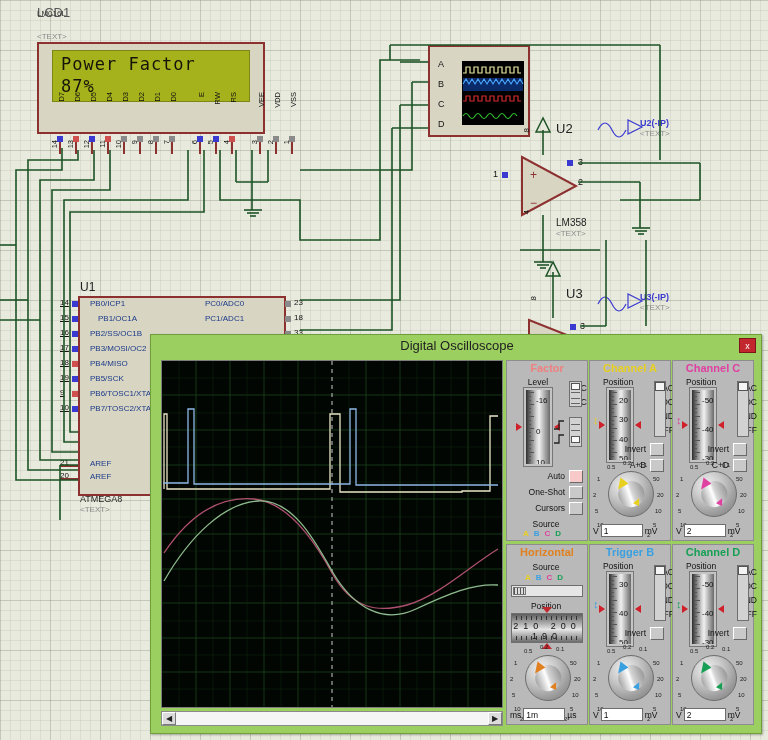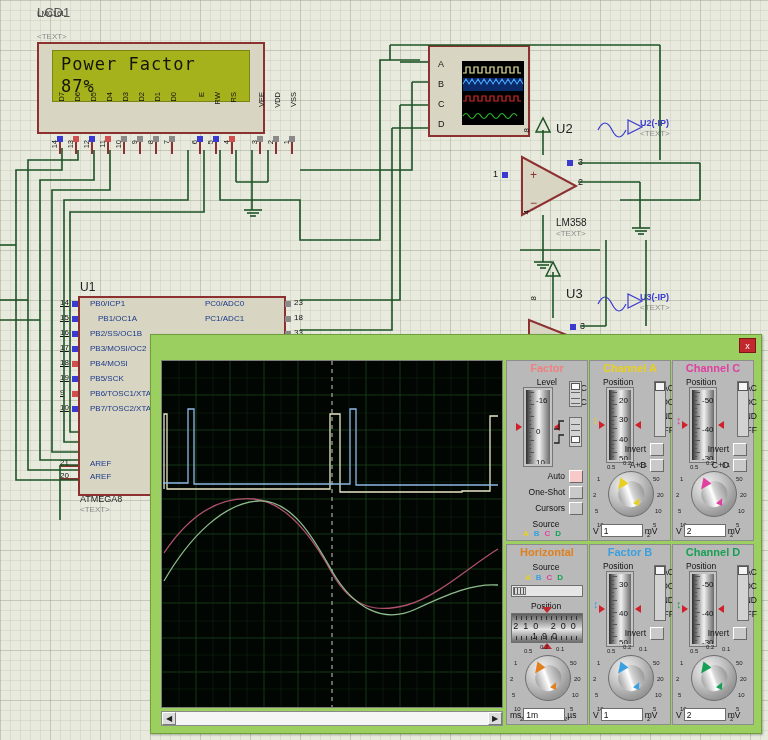--- a/index.html
+++ b/index.html
@@ -283,21 +283,21 @@
       <div class="pad blue" style="left: 72px; top: 316px;"></div>
       <div class="pinlabel" style="left: 98px; top: 314px;">PB1/OC1A</div>
       <div class="lbl" style="left: 60px; top: 329px; font-size: 8px; text-decoration: underline;">16</div>
       <div class="pad blue" style="left: 72px; top: 331px;"></div>
       <div class="pinlabel" style="left: 90px; top: 329px;">PB2/SS/OC1B</div>
       <div class="lbl" style="left: 60px; top: 344px; font-size: 8px; text-decoration: underline;">17</div>
       <div class="pad blue" style="left: 72px; top: 346px;"></div>
       <div class="pinlabel" style="left: 90px; top: 344px;">PB3/MOSI/OC2</div>
       <div class="lbl" style="left: 60px; top: 359px; font-size: 8px; text-decoration: underline;">18</div>
       <div class="pad red" style="left: 72px; top: 361px;"></div>
-      <div class="pinlabel" style="left: 90px; top: 359px;">PB4/MOSI</div>
+      <div class="pinlabel" style="left: 90px; top: 359px;">PB4/MISO</div>
       <div class="lbl" style="left: 60px; top: 374px; font-size: 8px; text-decoration: underline;">19</div>
       <div class="pad blue" style="left: 72px; top: 376px;"></div>
       <div class="pinlabel" style="left: 90px; top: 374px;">PB5/SCK</div>
       <div class="lbl" style="left: 60px; top: 389px; font-size: 8px; text-decoration: underline;">9</div>
       <div class="pad red" style="left: 72px; top: 391px;"></div>
       <div class="pinlabel" style="left: 90px; top: 389px;">PB6/TOSC1/XTA</div>
       <div class="lbl" style="left: 60px; top: 404px; font-size: 8px; text-decoration: underline;">10</div>
       <div class="pad blue" style="left: 72px; top: 406px;"></div>
       <div class="pinlabel" style="left: 90px; top: 404px;">PB7/TOSC2/XTA</div>
     </div>
@@ -412,20 +412,21 @@
 
     <g stroke="#1d5426" stroke-width="1.5" fill="none">
       <polygon points="543,118 536,132 550,132"></polygon>
       <polygon points="553,262 546,276 560,276"></polygon>
     </g>
   </svg>
 
 </div>
 
 <div id="scope">
+  <div id="scope-title">Digital Oscilloscope</div>
   <div id="scope-close">x</div>
 
   <div id="screen-wrap">
     <div id="screen">
       <svg width="340" height="346" viewBox="0 0 340 346">
         <rect width="340" height="346" fill="#020602"></rect>
         <g stroke="#1e4a1e" stroke-width="0.7">
           <line x1="34" y1="0" x2="34" y2="346"></line>
             <line x1="68" y1="0" x2="68" y2="346"></line>
           <line x1="102" y1="0" x2="102" y2="346"></line>
@@ -481,21 +482,21 @@
 
   <div id="hscroll">
     <div class="sb-arrow">◀</div>
     <div class="sb-track"></div>
     <div class="sb-arrow">▶</div>
   </div>
 
   <div id="panels">
       <div class="panel" style="left: 0px; top: 0px; width: 82px; height: 181px;">
         <div class="panel-title t-trigger">Factor</div>
-        <div class="mini-label" style="left: 0; top: 16px; width: 50px; ">Level</div>
+        <div class="mini-label" style="left: 6px; top: 16px; width: 50px; text-align: center;">Level</div>
         <div class="slider-outer" style="left: 16px; top: 26px; width: 30px; height: 80px;">
           <div class="slider-inner">
             <div class="tick-col">
               <i style="top: 2px; width: 6px;"></i>
               <i style="top: 6px; width: 3px;"></i>
               <i style="top: 10px; width: 3px;"></i>
               <i style="top: 14px; width: 6px;"></i>
               <i style="top: 18px; width: 3px;"></i>
               <i style="top: 22px; width: 3px;"></i>
               <i style="top: 26px; width: 6px;"></i>
@@ -682,21 +683,21 @@
           <div class="knob-ptr" style="left: 20.36px; top: 17.9px; border-left: 8px solid transparent; border-right: 4px solid transparent; border-bottom: 9px solid rgb(224, 64, 160); transform: rotate(-30deg);"></div>
           <div class="knob-ptr" style="left: 39.45px; top: 39.75px; border-left: 5px solid transparent; border-right: 3px solid transparent; border-bottom: 6px solid rgb(224, 64, 160); transform: rotate(140deg);"></div>
         </div>
         <div class="unit-row" style="left: 3px; top: 163px; width: 76px;">
           <span class="unit-l">V</span>
           <div class="unit-box" style="width: 42px;">2</div>
           <span class="unit-r">mV</span>
         </div>
       </div>
       <div class="panel" style="left: 83px; top: 184px; width: 82px; height: 181px;">
-        <div class="panel-title t-chb">Factor B</div>
+        <div class="panel-title t-chb">Trigger B</div>
         <div class="mini-label" style="left: 4px; top: 16px; width: 48px; text-align: center;">Position</div>
         <div class="slider-outer" style="left: 16px; top: 26px; width: 28px; height: 76px;">
           <div class="slider-inner">
             <div class="tick-col">
               <i style="top: 2px; width: 6px;"></i>
               <i style="top: 6px; width: 3px;"></i>
               <i style="top: 10px; width: 3px;"></i>
               <i style="top: 14px; width: 6px;"></i>
               <i style="top: 18px; width: 3px;"></i>
               <i style="top: 22px; width: 3px;"></i>

